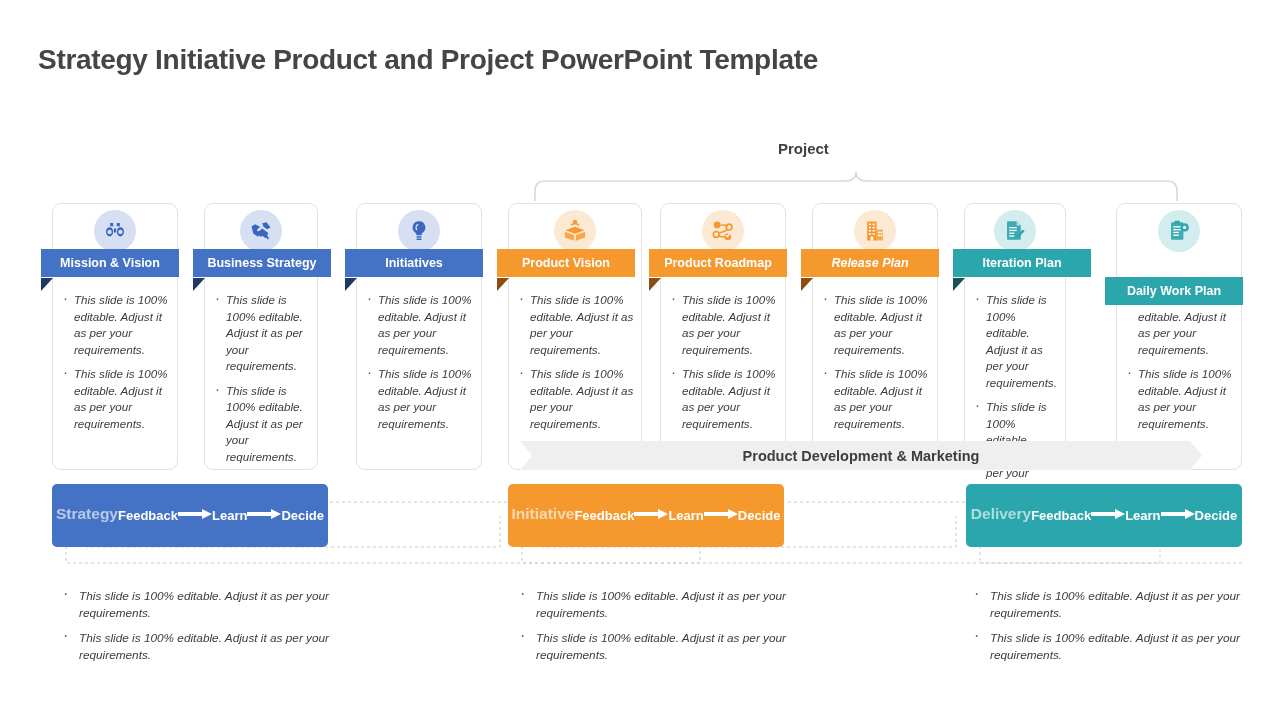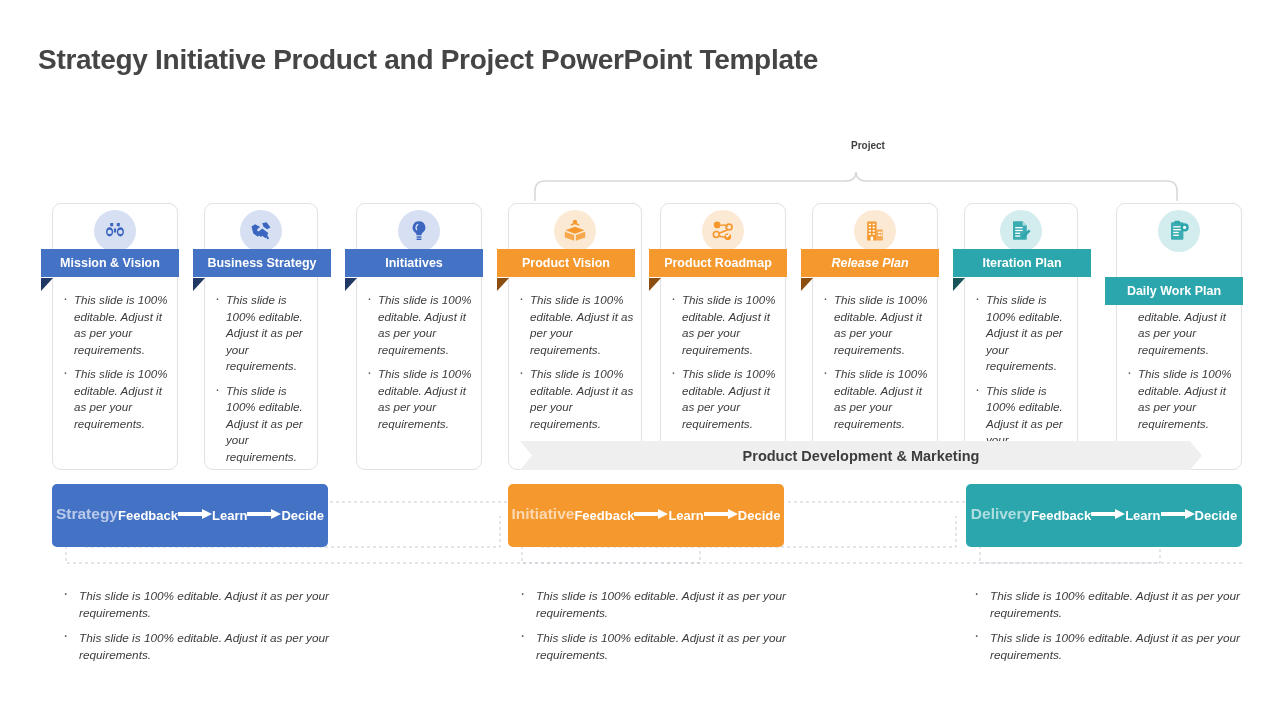--- a/index.html
+++ b/index.html
@@ -17,22 +17,22 @@
     width: 1210px;
     font-size: 28px; font-weight: bold;
     color: #454545;
     letter-spacing: -0.3px;
     white-space: nowrap;
   }
 
   
   .project-label {
     position: absolute; left: 778px; top: 140px;
-    width: 180px; text-align: center;
-    font-size: 10px; font-weight: bold; color: #404040;
+    width: 180px; 
+    font-size: 15px; font-weight: bold; color: #404040;
   }
   .project-brace { position: absolute; left: 520px; top: 165px; }
 
   
   .card {
     position: absolute;
     top: 203px; width: 126px; height: 267px;
     background: #ffffff;
     border: 1px solid #e2e2e2;
     border-radius: 9px;
@@ -262,21 +262,21 @@
           <span>Release Plan</span>
         </div>
         <div class="fold"><svg width="12" height="13" viewBox="0 0 12 13">
             <path fill="#8A4E10" d="M0 0h12L0 13z"></path>
           </svg></div>
         <ul class="bullets">
           <li>This slide is 100% editable. Adjust it as per your requirements.</li>
           <li>This slide is 100% editable. Adjust it as per your requirements.</li>
         </ul>
       </div>
-      <div class="card" style="left: 964px; width: 114px;">
+      <div class="card" style="left: 964px; width: 102px;">
         <div class="icon-circle" style="background: rgb(211, 236, 238);">
           <svg width="24" height="24" viewBox="0 0 24 24">
             <path fill="#2CA6AD" d="M5 2.2h8.6l4.2 4.2v13.4c0 .6-.5 1-1 1H5c-.6 0-1-.4-1-1V3.2c0-.6.4-1 1-1z" opacity="0.92"></path>
             <path fill="#fff" d="M13.6 2.4v4h4z" opacity="0.6"></path>
             <g fill="#fff">
               <rect x="6.2" y="8" width="7.5" height="1.3"></rect>
               <rect x="6.2" y="10.8" width="7.5" height="1.3"></rect>
               <rect x="6.2" y="13.6" width="5" height="1.3"></rect>
               <rect x="6.2" y="16.4" width="5" height="1.3"></rect>
             </g>

